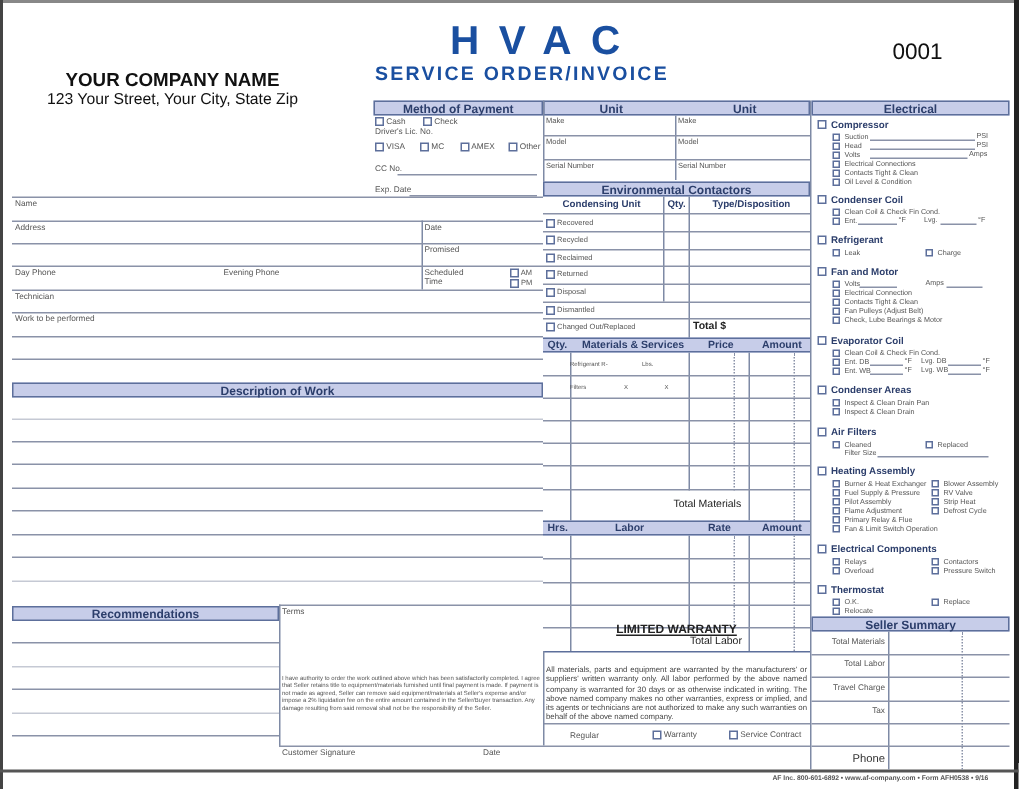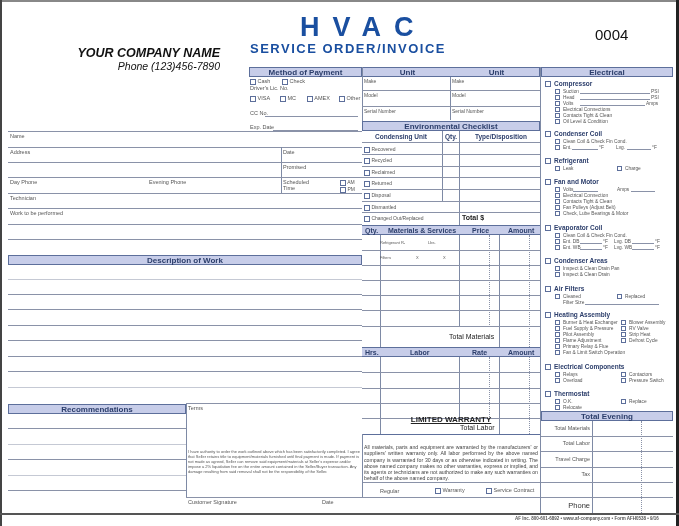--- a/index.html
+++ b/index.html
@@ -3,21 +3,21 @@
 <meta charset="utf-8">
 <style>
   * { box-sizing: border-box; margin: 0; padding: 0; }
   body { width: 679px; height: 526px; background: #fff; font-family: "Liberation Sans", sans-serif; color: #333; position: relative; overflow: hidden; }
   .abs { position: absolute; }
   .frame-left { left: 0; top: 0; width: 2px; height: 526px; background: #444; }
   .frame-top { left: 0; top: 0; width: 679px; height: 2px; background: #888; }
   .frame-right { left: 676px; top: 0; width: 3px; height: 526px; background: #222; }
   .frame-bottom { left: 0; top: 513px; width: 679px; height: 2px; background: #555; }
 
-  .company { left: 10px; top: 46px; width: 210px; text-align: right; color: #111; font-style: italic; }
+  .company { left: 10px; top: 46px; width: 210px; text-align: center; color: #111; }
   .company .name { font-size: 12.5px; font-weight: bold; line-height: 14px; }
   .company .line { font-size: 10.5px; line-height: 12px; }
 
   .hvac { left: 300px; top: 12px; font-size: 27px; font-weight: 900; color: #1a4fa0; letter-spacing: 13px; }
   .subtitle { left: 250px; top: 41px; font-size: 13px; font-weight: 900; color: #1a4fa0; letter-spacing: 1.5px; }
   .invnum { left: 595px; top: 26px; font-size: 15px; color: #111; }
 
   .hdr { background: #c7cde9; border: 1px solid #5d6f9b; color: #2c3e6b; font-weight: bold; font-size: 8px; text-align: center; line-height: 10px; }
   .lbl { font-size: 5.5px; color: #555; white-space: nowrap; }
   .sm { font-size: 5px; color: #555; white-space: nowrap; }
@@ -45,26 +45,26 @@
 </head>
 <body>
 
 <div class="abs frame-top"></div>
 <div class="abs frame-left"></div>
 <div class="abs frame-right"></div>
 <div class="abs frame-bottom"></div>
 
 <div class="abs company">
   <div class="name">YOUR COMPANY NAME</div>
-  <div class="line">Phone (123)456-7890</div>
+  <div class="line">123 Your Street, Your City, State  Zip</div>
 </div>
 
 <div class="abs hvac">HVAC</div>
 <div class="abs subtitle">SERVICE ORDER/INVOICE</div>
-<div class="abs invnum">0004</div>
+<div class="abs invnum">0001</div>
 
 <div class="abs hdr" style="left:249px;top:67px;width:113px;height:10px;">Method of Payment</div>
 <div class="abs lbl" style="left:250px;top:78px;"><span class="cb"></span> <span>Cash</span></div>
 <div class="abs lbl" style="left:282px;top:78px;"><span class="cb"></span> <span>Check</span></div>
 <div class="abs lbl" style="left:250px;top:85px;">Driver's Lic. No.</div>
 <div class="abs lbl" style="left:250px;top:95px;"><span class="cb"></span> <span>VISA</span></div>
 <div class="abs lbl" style="left:280px;top:95px;"><span class="cb"></span> <span>MC</span></div>
 <div class="abs lbl" style="left:307px;top:95px;"><span class="cb"></span> <span>AMEX</span></div>
 <div class="abs lbl" style="left:339px;top:95px;"><span class="cb"></span> <span>Other</span></div>
 <div class="abs lbl" style="left:250px;top:110px;">CC No.</div>
@@ -81,21 +81,21 @@
 <div class="abs vline" style="left:540px;top:67px;height:446px;"></div>
 <div class="abs sm" style="left:364px;top:78px;">Make</div>
 <div class="abs sm" style="left:452px;top:78px;">Make</div>
 <div class="abs hline" style="left:362px;top:90px;width:178px;"></div>
 <div class="abs sm" style="left:364px;top:92px;">Model</div>
 <div class="abs sm" style="left:452px;top:92px;">Model</div>
 <div class="abs hline" style="left:362px;top:106px;width:178px;"></div>
 <div class="abs sm" style="left:364px;top:108px;">Serial Number</div>
 <div class="abs sm" style="left:452px;top:108px;">Serial Number</div>
 
-<div class="abs hdr" style="left:362px;top:121px;width:178px;height:10px;">Environmental Checklist</div>
+<div class="abs hdr" style="left:362px;top:121px;width:178px;height:10px;">Environmental Contactors</div>
 <div class="abs lbl" style="left:375px;top:133px;font-size:6.5px;color:#2c3e6b;font-weight:bold;">Condensing Unit</div>
 <div class="abs lbl" style="left:445px;top:133px;font-size:6.5px;color:#2c3e6b;font-weight:bold;">Qty.</div>
 <div class="abs lbl" style="left:475px;top:133px;font-size:6.5px;color:#2c3e6b;font-weight:bold;">Type/Disposition</div>
 <div class="abs hline" style="left:362px;top:142px;width:178px;"></div>
 <div class="abs vline" style="left:442px;top:131px;height:70px;"></div>
 <div class="abs vline" style="left:459px;top:131px;height:95px;"></div>
 
 <div class="abs sm" style="left:364px;top:146px;"><span class="cb"></span> <span>Recovered</span></div>
 <div class="abs hline" style="left:362px;top:154px;width:178px;"></div>
 <div class="abs sm" style="left:364px;top:157px;"><span class="cb"></span> <span>Recycled</span></div>
@@ -288,21 +288,21 @@
 <div class="ck-item" style="left:555px;top:372px;"><span class="cb-s"></span><span>Relays</span></div>
 <div class="ck-item" style="left:621px;top:372px;"><span class="cb-s"></span><span>Contactors</span></div>
 <div class="ck-item" style="left:555px;top:378px;"><span class="cb-s"></span><span>Overload</span></div>
 <div class="ck-item" style="left:621px;top:378px;"><span class="cb-s"></span><span>Pressure Switch</span></div>
 
 <div class="ck-section" style="top:390px;"><span class="cb"></span><span>Thermostat</span></div>
 <div class="ck-item" style="left:555px;top:399px;"><span class="cb-s"></span><span>O.K.</span></div>
 <div class="ck-item" style="left:621px;top:399px;"><span class="cb-s"></span><span>Replace</span></div>
 <div class="ck-item" style="left:555px;top:405px;"><span class="cb-s"></span><span>Relocate</span></div>
 
-<div class="abs hdr" style="left:541px;top:411px;width:132px;height:10px;">Total Evening</div>
+<div class="abs hdr" style="left:541px;top:411px;width:132px;height:10px;">Seller Summary</div>
 <div class="abs vline" style="left:592px;top:421px;height:92px;"></div>
 <div class="abs vdot" style="left:641px;top:421px;height:92px;"></div>
 <div class="sum-lbl" style="top:425px;">Total Materials</div>
 <div class="abs hline" style="left:541px;top:436px;width:132px;"></div>
 <div class="sum-lbl" style="top:440px;">Total Labor</div>
 <div class="abs hline" style="left:541px;top:451px;width:132px;"></div>
 <div class="sum-lbl" style="top:456px;">Travel Charge</div>
 <div class="abs hline" style="left:541px;top:467px;width:132px;"></div>
 <div class="sum-lbl" style="top:471px;">Tax</div>
 <div class="abs hline" style="left:541px;top:482px;width:132px;"></div>

